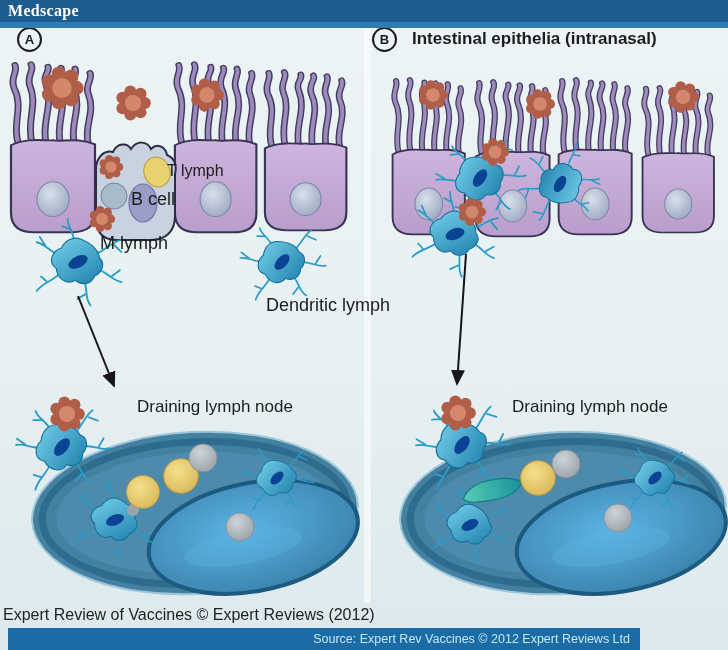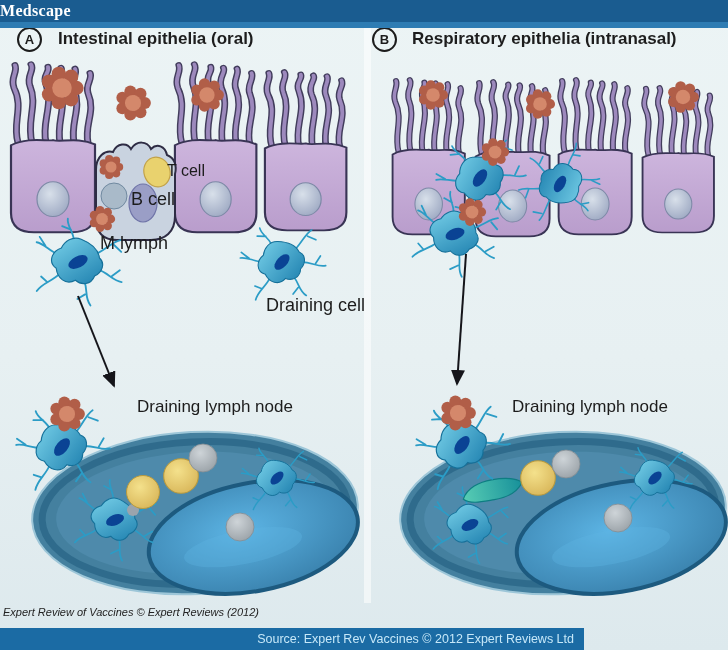--- a/index.html
+++ b/index.html
@@ -3,55 +3,54 @@
 <meta charset="utf-8">
 <style>
   html,body{margin:0;padding:0;}
   .canvas{
     position:relative;width:728px;height:650px;overflow:hidden;
     font-family:"Liberation Sans", sans-serif;
     background:linear-gradient(180deg,#ecf4f5 0%,#e7f0f2 55%,#dde9ed 100%);
   }
   
   .topbar{position:absolute;left:0;top:0;width:728px;height:22px;background:#1a5c90;z-index:5;display:flex;align-items:center;}
-  .logo{color:#ffffff;font-family:"Liberation Serif", serif;font-weight:700;font-size:16px;margin-left:0;letter-spacing:.3px;}
+  .logo{color:#ffffff;font-family:"Liberation Serif", serif;font-weight:700;font-size:16px;margin-left:8px;letter-spacing:.3px;}
   .topstripe{position:absolute;left:0;top:22px;width:728px;height:6px;background:#2e7cb3;z-index:5;}
   
-  .bottombar{position:absolute;left:0;top:628px;width:584px;height:22px;background:#1b6ba4;z-index:5;display:flex;align-items:center;justify-content:flex-end;}
+  .bottombar{position:absolute;left:8px;top:628px;width:632px;height:22px;background:#1b6ba4;z-index:5;display:flex;align-items:center;justify-content:flex-end;}
   .sourcetext{color:#c6e8f9;font-size:12.5px;margin-right:10px;}
   
   .divider{position:absolute;left:364px;top:28px;width:7px;height:575px;background:rgba(255,255,255,.55);z-index:1;}
   
   .badge{position:absolute;width:21px;height:21px;border:2px solid #1c1c1c;border-radius:50%;
          display:flex;align-items:center;justify-content:center;font-weight:700;font-size:13px;color:#1c1c1c;z-index:4;background:transparent;}
   .ptitle{position:absolute;font-weight:700;font-size:17px;color:#1d1d1d;z-index:4;white-space:nowrap;}
   
   .lbl{position:absolute;font-size:18px;color:#1c1c1c;z-index:4;white-space:nowrap;}
-  .credit{position:absolute;left:3px;top:606px;font-size:11px;font-style:italic;color:#232323;z-index:4;white-space:nowrap;}
+  .credit{position:absolute;left:3px;top:606px;font-size:16px;color:#232323;z-index:4;white-space:nowrap;}
   svg.art{position:absolute;left:0;top:0;z-index:2;}
 </style>
 </head>
 <body>
 
 <div class="canvas">
 
   <div class="topbar">
     <span class="logo">Medscape</span>
   </div>
   <div class="topstripe"></div>
 
   <div class="badge" style="left:17px;top:27px;">
     <span>A</span>
   </div>
-  <div class="ptitle" style="left:58px;top:29px;">Intestinal epithelia (oral)</div>
 
   <div class="badge" style="left:372px;top:27px;">
     <span>B</span>
   </div>
-  <div class="ptitle" style="left:412px;top:29px;">Respiratory epithelia (intranasal)</div>
+  <div class="ptitle" style="left:412px;top:29px;">Intestinal epithelia (intranasal)</div>
 
   <div class="divider"></div>
 
   <svg class="art" width="728" height="650" viewBox="0 0 728 650">
     <defs>
       <linearGradient id="cellGrad" x1="0" y1="0" x2="0" y2="1">
         <stop offset="0" stop-color="#cdb5dd"></stop>
           <stop offset="1" stop-color="#b99dcc"></stop>
       </linearGradient>
       <radialGradient id="nucGrad" cx="0.4" cy="0.35" r="0.9">
@@ -206,24 +205,24 @@
       <use href="#dend" transform="translate(655,478) scale(0.9) rotate(-8)"></use>
       <path d="M-30,2 C-24,-8 -10,-11 2,-10 C16,-9 26,-6 31,0 C24,8 12,11 0,10 C-12,9 -24,9 -30,2 Z" transform="translate(492,490) rotate(-14)" fill="url(#tealGrad)" stroke="#0e7d82" stroke-width="1.2"></path>
       <use href="#ycell" transform="translate(538,478) scale(1.05)"></use>
       <use href="#gcell" transform="translate(566,464)"></use>
       <use href="#gcell" transform="translate(618,518)"></use>
       <use href="#dend" transform="translate(462,445) scale(1.15) rotate(-18)"></use>
       <use href="#virus" transform="translate(458,413) scale(0.95)"></use>
     </g>
   </svg>
 
-  <div class="lbl" style="left:167px;top:162px;font-size:16px;">T cell</div>
+  <div class="lbl" style="left:167px;top:162px;font-size:16px;">T lymph</div>
   <div class="lbl" style="left:131px;top:189px;">B cell</div>
   <div class="lbl" style="left:100px;top:233px;">M lymph</div>
-  <div class="lbl" style="left:266px;top:295px;">Draining cell</div>
+  <div class="lbl" style="left:266px;top:295px;">Dendritic lymph</div>
   <div class="lbl" style="left:137px;top:397px;font-size:17px;">Draining lymph node</div>
   <div class="lbl" style="left:512px;top:397px;font-size:17px;">Draining lymph node</div>
 
   <div class="credit">Expert Review of Vaccines © Expert Reviews (2012)</div>
 
   <div class="bottombar">
     <span class="sourcetext">Source: Expert Rev Vaccines © 2012 Expert Reviews Ltd</span>
   </div>
 
 </div>

